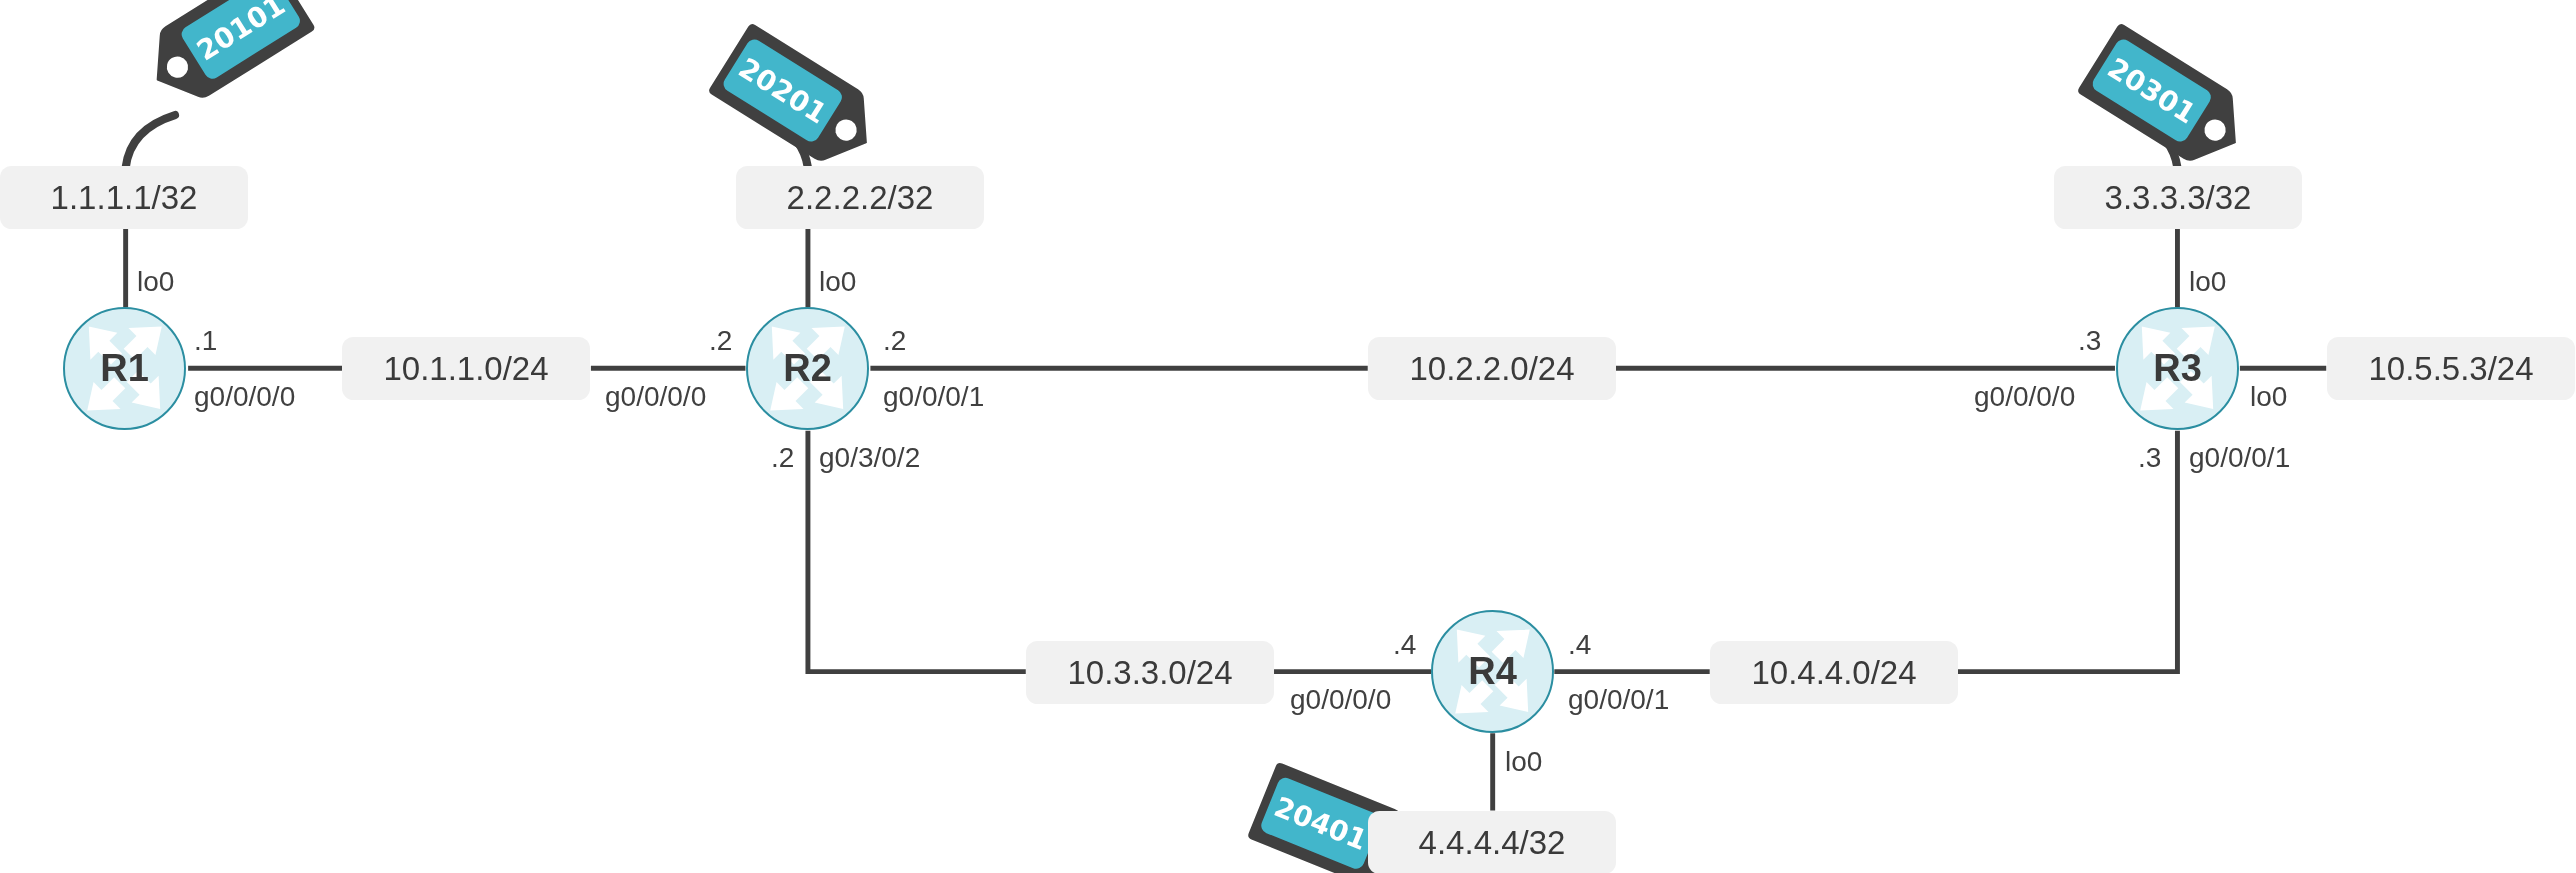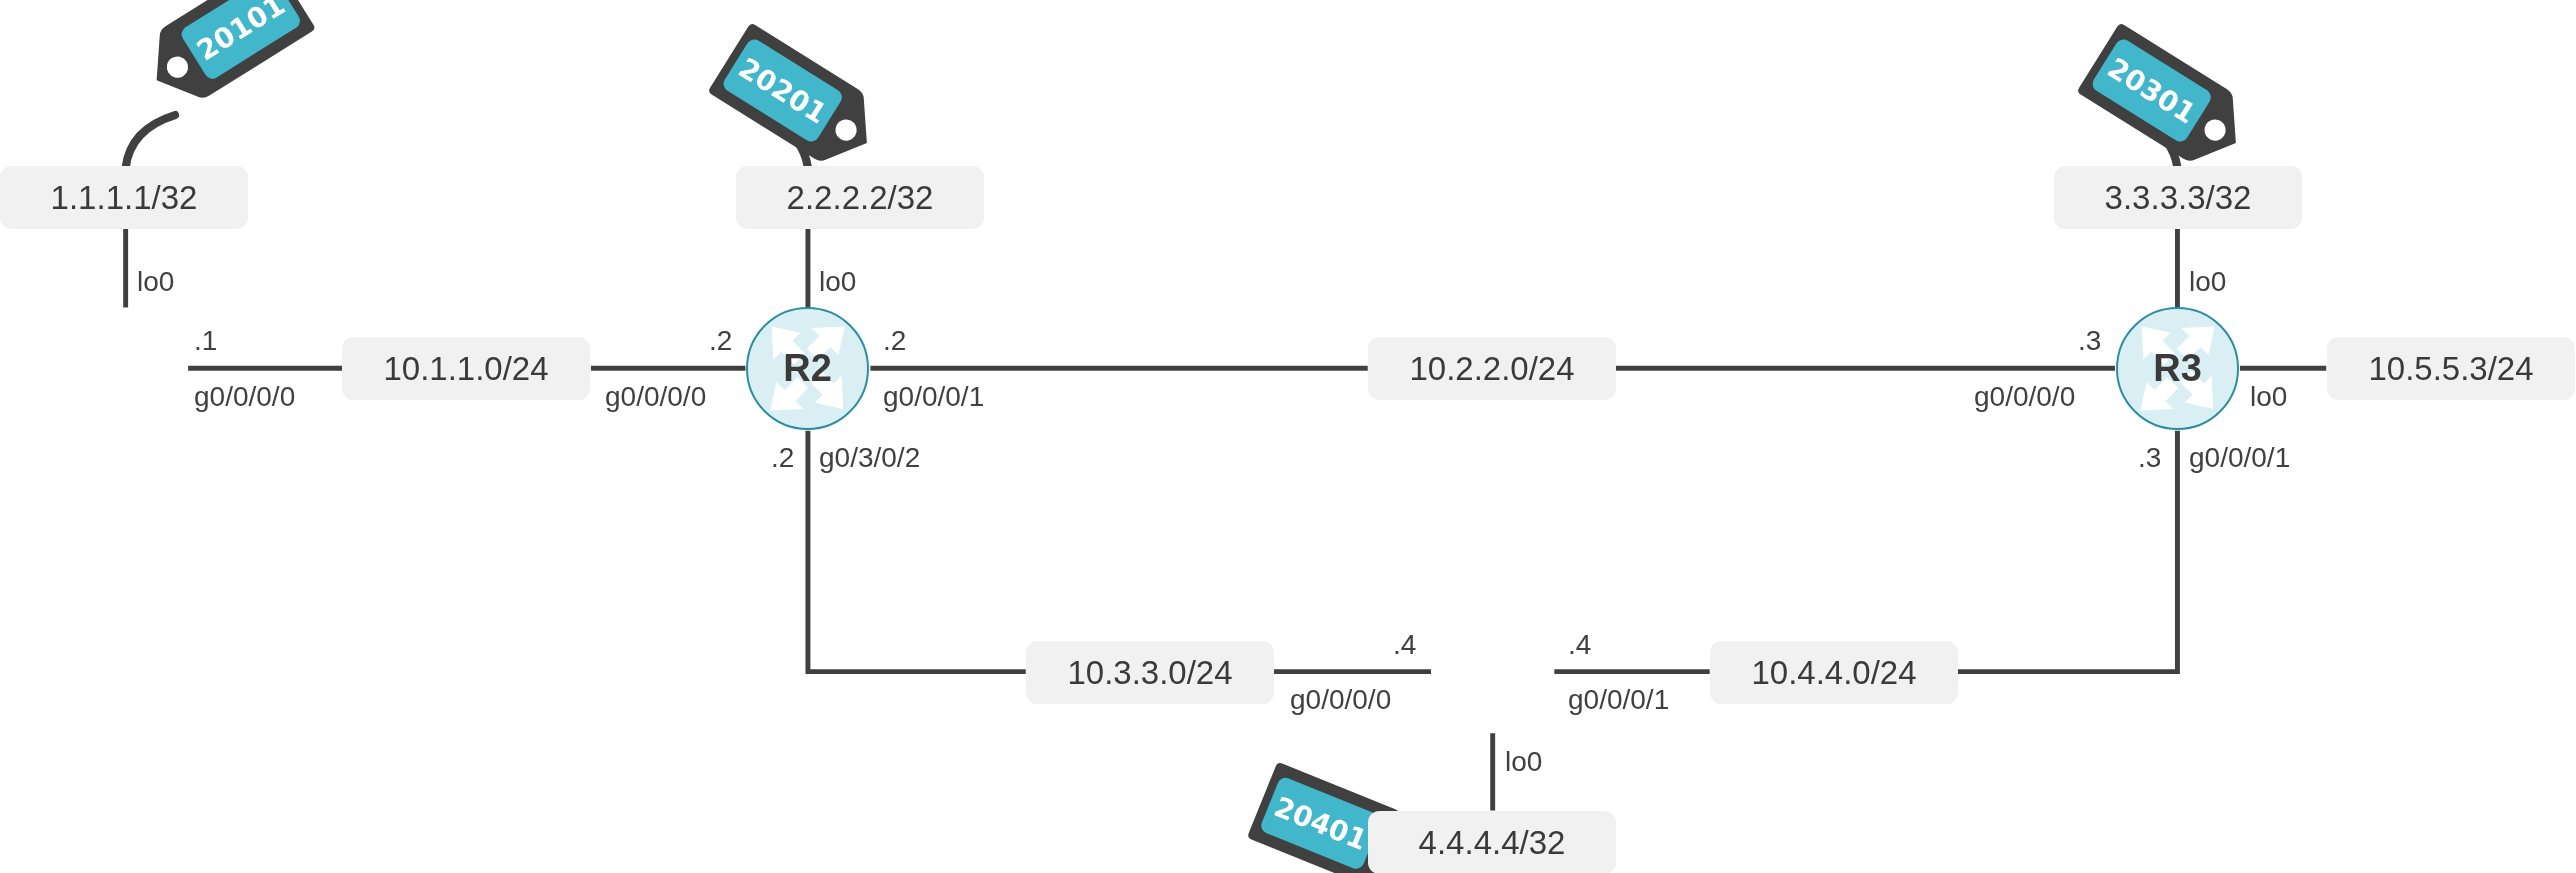--- a/index.html
+++ b/index.html
@@ -114,20 +114,31 @@
   <div class="box" style="left:1026px;top:641px;">
     <span>10.3.3.0/24</span>
   </div>
   <div class="box" style="left:1710px;top:641px;">
     <span>10.4.4.0/24</span>
   </div>
   <div class="box" style="left:1368px;top:811px;">
     <span>4.4.4.4/32</span>
   </div>
 
+  <div class="router" style="left:63px;top:307px;">
+    <svg viewBox="0 0 150 150">
+      <g fill="#ffffff">
+        <polygon points="30,22 66,30 56,40 72,56 58,70 42,54 32,64"></polygon>
+        <polygon points="122,22 114,58 104,48 88,64 74,50 90,34 80,24"></polygon>
+        <polygon points="28,128 36,92 46,102 62,86 76,100 60,116 70,126"></polygon>
+        <polygon points="120,126 84,118 94,108 78,92 92,78 108,94 118,84"></polygon>
+      </g>
+    </svg>
+    <div class="router-label">R1</div>
+  </div>
 
   <div class="router" style="left:746px;top:307px;">
     <svg viewBox="0 0 150 150">
       <g fill="#ffffff">
         <polygon points="30,22 66,30 56,40 72,56 58,70 42,54 32,64"></polygon>
         <polygon points="122,22 114,58 104,48 88,64 74,50 90,34 80,24"></polygon>
         <polygon points="28,128 36,92 46,102 62,86 76,100 60,116 70,126"></polygon>
         <polygon points="120,126 84,118 94,108 78,92 92,78 108,94 118,84"></polygon>
       </g>
     </svg>
@@ -139,20 +150,31 @@
       <g fill="#ffffff">
         <polygon points="30,22 66,30 56,40 72,56 58,70 42,54 32,64"></polygon>
         <polygon points="122,22 114,58 104,48 88,64 74,50 90,34 80,24"></polygon>
         <polygon points="28,128 36,92 46,102 62,86 76,100 60,116 70,126"></polygon>
         <polygon points="120,126 84,118 94,108 78,92 92,78 108,94 118,84"></polygon>
       </g>
     </svg>
     <div class="router-label">R3</div>
   </div>
 
+  <div class="router" style="left:1431px;top:610px;">
+    <svg viewBox="0 0 150 150">
+      <g fill="#ffffff">
+        <polygon points="30,22 66,30 56,40 72,56 58,70 42,54 32,64"></polygon>
+        <polygon points="122,22 114,58 104,48 88,64 74,50 90,34 80,24"></polygon>
+        <polygon points="28,128 36,92 46,102 62,86 76,100 60,116 70,126"></polygon>
+        <polygon points="120,126 84,118 94,108 78,92 92,78 108,94 118,84"></polygon>
+      </g>
+    </svg>
+    <div class="router-label">R4</div>
+  </div>
 
   <div class="lbl" style="left:137px;top:268px;">lo0</div>
   <div class="lbl" style="left:194px;top:327px;">.1</div>
   <div class="lbl" style="left:194px;top:383px;">g0/0/0/0</div>
 
   <div class="lbl" style="left:819px;top:268px;">lo0</div>
   <div class="lbl" style="left:709px;top:327px;">.2</div>
   <div class="lbl" style="left:605px;top:383px;">g0/0/0/0</div>
   <div class="lbl" style="left:883px;top:327px;">.2</div>
   <div class="lbl" style="left:883px;top:383px;">g0/0/0/1</div>

